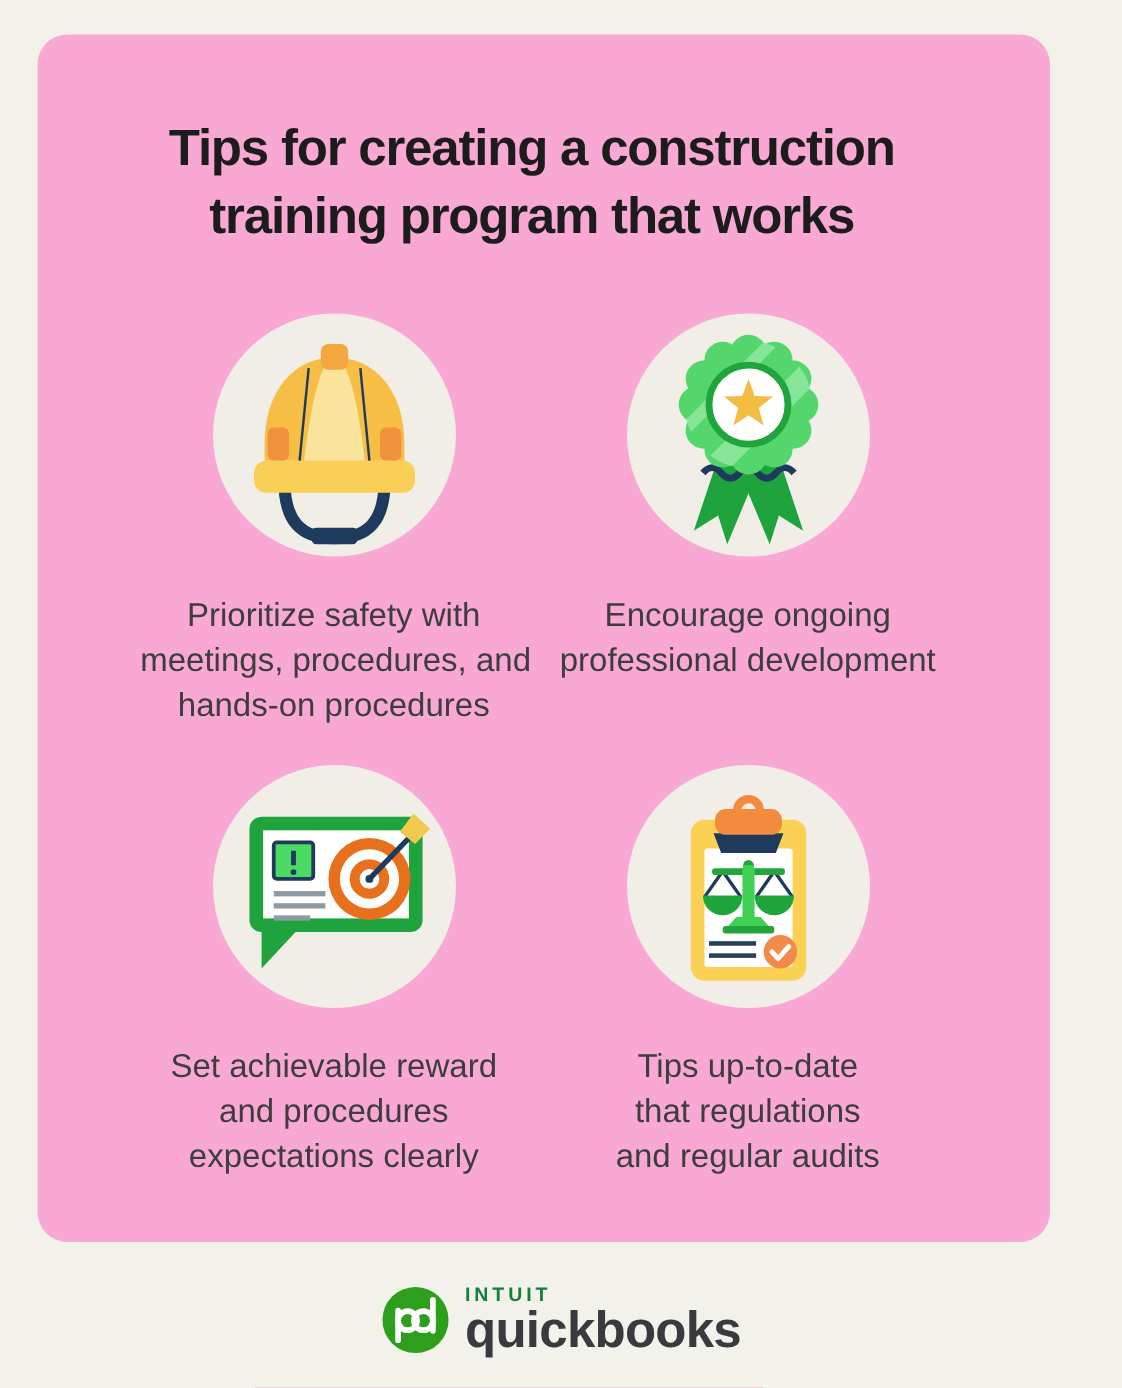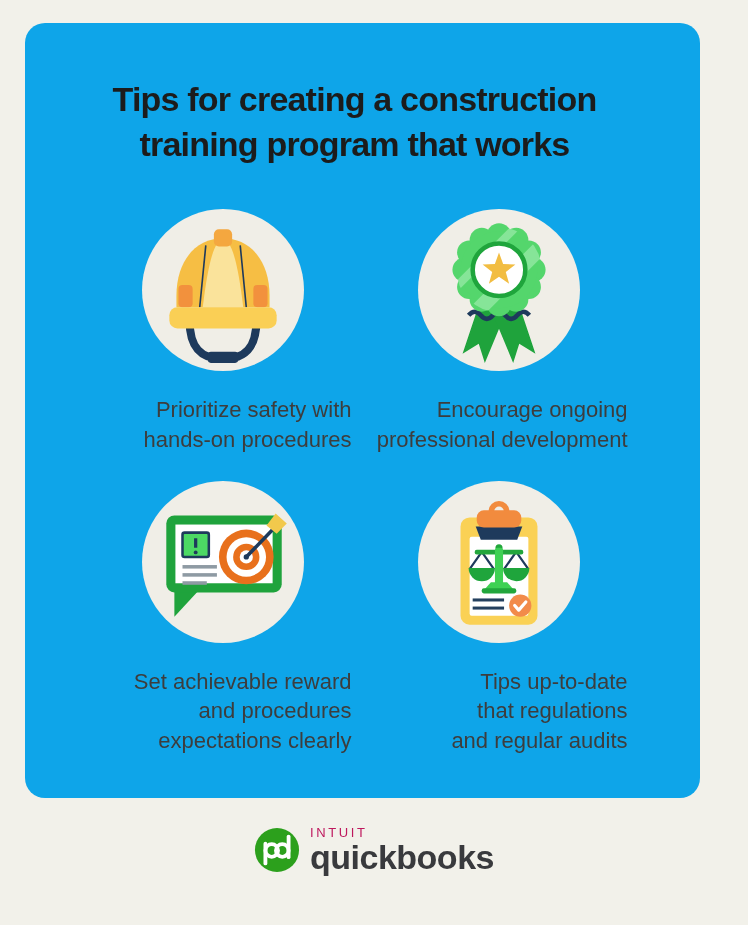--- a/index.html
+++ b/index.html
@@ -5,42 +5,42 @@
   * { margin:0; padding:0; box-sizing:border-box; }
   html,body { width:748px; height:925px; }
   body {
     background:#f2f1ea;
     font-family:"Liberation Sans", sans-serif;
     padding:23px 25px 0 25px;
     overflow:hidden;
   }
   .card {
     width:675px;
-    background:#0ea5e9;
+    background:#f9a8d4;
     border-radius:20px;
     padding:54px 16px 42px 0;
   }
   .title {
     text-align:center;
     font-size:34px;
     line-height:1.32;
     font-weight:bold;
     color:#1c1c1c;
     letter-spacing:-0.8px;
     margin-bottom:42px;
   }
   .title span { display:block; }
   .grid {
     display:grid;
     grid-template-columns:270px 270px;
     column-gap:6px;
     row-gap:26px;
     justify-content:center;
   }
-  .tip { text-align:right;margin-left:12px; }
+  .tip { text-align:center;margin-left:12px; }
   .icon-circle {
     width:162px; height:162px;
     border-radius:50%;
     background:#f0eee7;
     margin:0 auto;
     display:flex; align-items:center; justify-content:center;
     overflow:hidden;
   }
   .caption {
     margin-top:24px;
@@ -53,23 +53,23 @@
   .footer {
     margin-top:28px;
     display:flex;
     align-items:center;
     justify-content:center;
     gap:10px;
   }
   .brand-text { text-align:left; }
   .brand-intuit {
     font-size:13px;
-    font-weight:normal;
+    font-weight:bold;
     letter-spacing:2.6px;
-    color:#be185d;
+    color:#15803d;
     line-height:1;
     margin-bottom:2px;
   }
   .brand-qb {
     font-size:34px;
     font-weight:bold;
     color:#393a3d;
     letter-spacing:-0.5px;
     line-height:0.95;
   }
@@ -96,20 +96,21 @@
           <path d="M63,36 C61,55 59,76 57,97" fill="none" stroke="#1e3a5c" stroke-width="1.6"></path>
           <path d="M97,36 C99,55 101,76 103,97" fill="none" stroke="#1e3a5c" stroke-width="1.6"></path>
           <rect x="71" y="20" width="18" height="17" rx="5" fill="#f4a73f"></rect>
           <rect x="36" y="75" width="14" height="22" rx="4" fill="#f2913d"></rect>
           <rect x="110" y="75" width="14" height="22" rx="4" fill="#f2913d"></rect>
           <rect x="27" y="97" width="106" height="21" rx="8" fill="#facf55"></rect>
         </svg>
       </div>
       <p class="caption">
         <span>Prioritize safety with</span>
+        <span>meetings, procedures, and</span>
         <span>hands-on procedures</span>
       </p>
     </div>
 
     <div class="tip">
       <div class="icon-circle">
         <svg width="162" height="162" viewBox="0 0 160 160">
           <defs>
             <clipPath id="rosetteClip">
                 <circle cx="80" cy="60" r="42"></circle>

